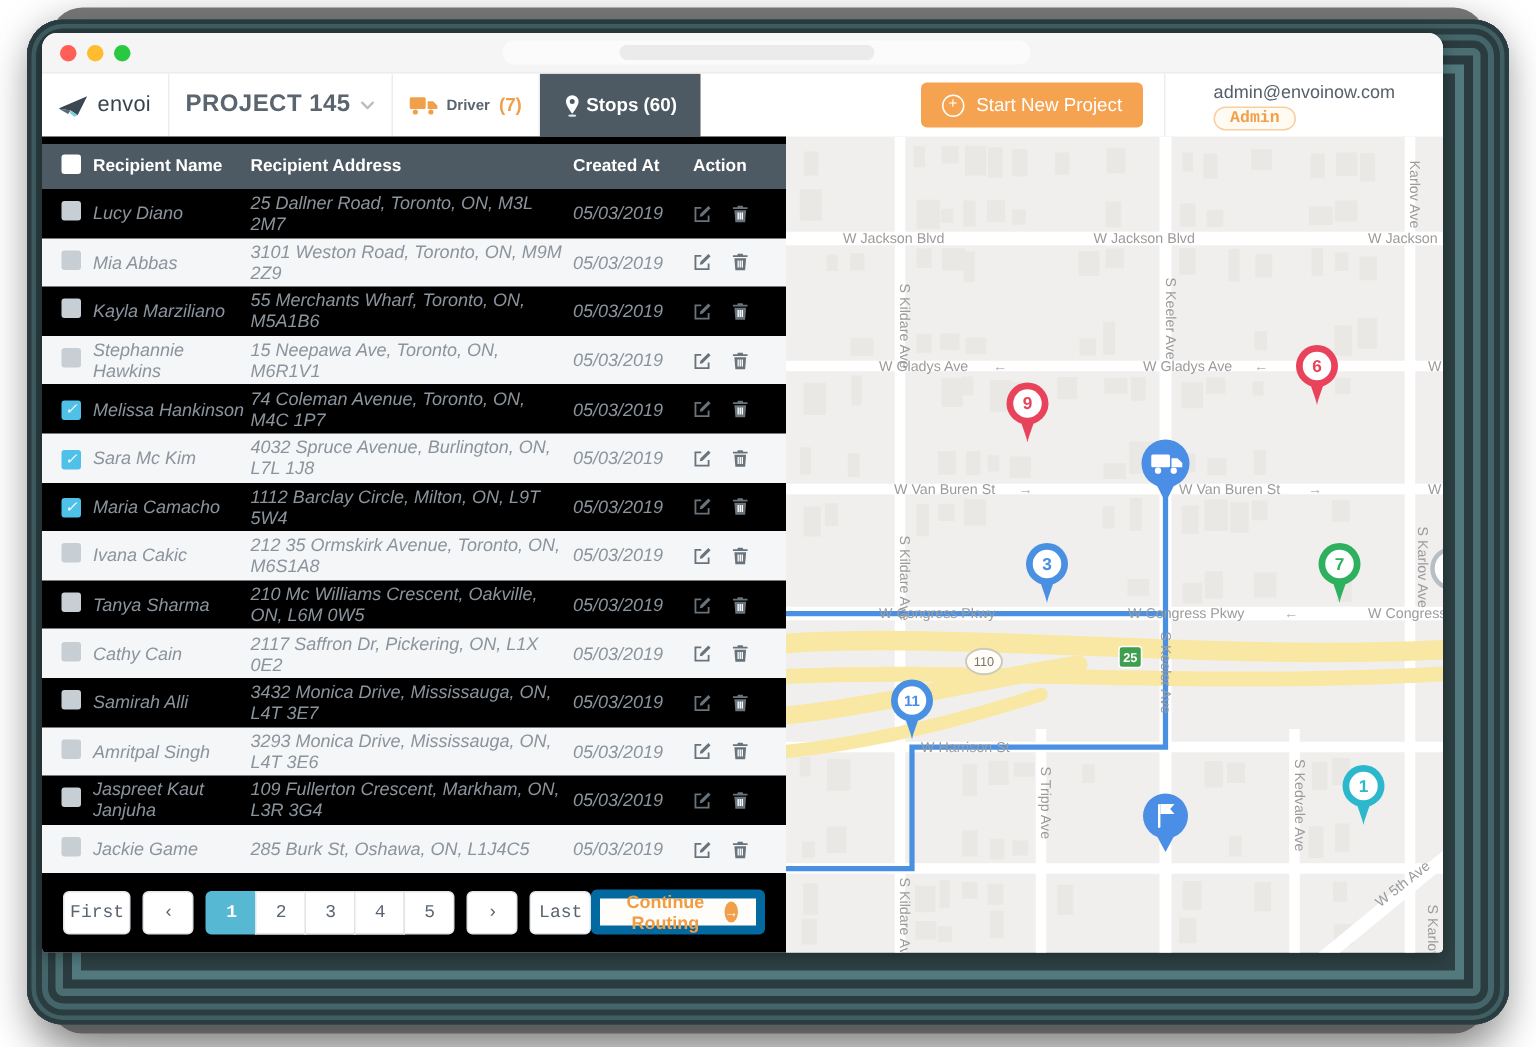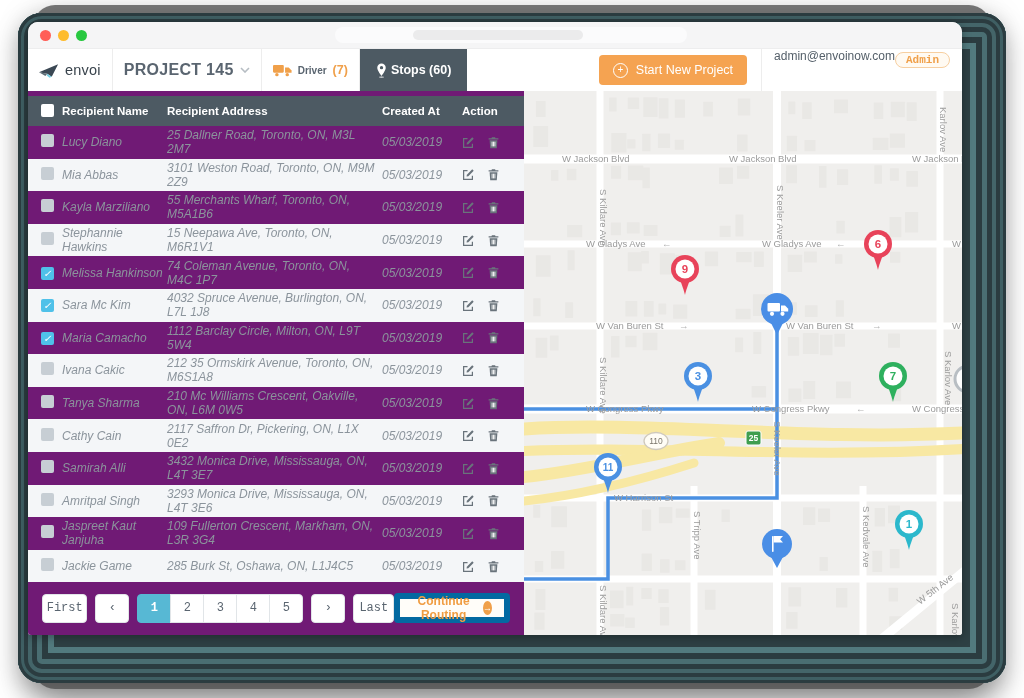--- a/index.html
+++ b/index.html
@@ -26,27 +26,27 @@
   .logo-text{font-size:14.5px;font-weight:normal;color:#39434c;letter-spacing:.2px;}
   .proj-label{font-size:16px;font-weight:bold;color:#5a6570;letter-spacing:.3px;}
   .drv-label{font-size:10px;font-weight:bold;color:#5a6570;}
   .drv-count{font-size:12.5px;font-weight:bold;color:#f0a04a;}
   .stops-tab{background:#4d5a63;border-right:none;padding:0 16px;gap:4px;}
   .stops-label{font-size:12.5px;font-weight:bold;color:#fff;}
   .nav-spacer{flex:1;border-right:none;}
   .start-btn{align-self:center;height:30px;background:#f5a351;border:none;border-radius:4px;color:#fff;font-size:12.5px;
     display:flex;align-items:center;gap:8px;padding:0 14px;margin-right:14px;cursor:pointer;font-family:inherit;}
   .plus{width:13px;height:13px;border:1.3px solid #fff;border-radius:50%;font-size:10px;line-height:12px;text-align:center;display:block;}
-  .account{display:flex;flex-direction:row;justify-content:center;align-items:flex-start;padding:0 12px;border-left:1px solid #ededed;}
+  .account{display:flex;flex-direction:column;justify-content:center;align-items:flex-start;padding:0 32px;border-left:1px solid #ededed;}
   .email{font-size:12px;color:#55606a;}
   .role-pill{margin-top:3px;font-size:11px;font-weight:bold;color:#f0a04a;border:1px solid #f7cfa0;border-radius:9px;padding:1px 10px;background:#fffaf2;font-family:Liberation Mono, monospace;}
 
   
   .content{display:flex;height:545px;}
-  .table-panel{width:496px;box-sizing:border-box;padding-top:5px;display:flex;flex-direction:column;background:#701a75;}
+  .table-panel{width:496px;box-sizing:border-box;padding-top:5px;display:flex;flex-direction:column;background:#000000;}
   .grid-cols{display:grid;grid-template-columns:34px 105px 1fr 80px 62px;align-items:center;}
   .thead{height:30px;background:#4d5a63;color:#fff;font-size:11.5px;font-weight:bold;}
   .trow{height:32.6px;font-size:12px;color:#8b949c;font-style:italic;}
   .rows .trow:nth-child(even){background:#f4f6f8;}
   .cb{width:13px;height:13px;border-radius:2px;background:#c7ced4;display:inline-block;margin-left:13px;}
   .cb.header{background:#fff;}
   .cb.checked{background:#4fc1e9;}
   .cb.checked::after{content:"\2713";color:#fff;display:block;font-size:10px;line-height:13px;text-align:center;}
   .c-addr{padding-right:6px;}
   .c-action{display:flex;gap:12px;color:#69737b;}

